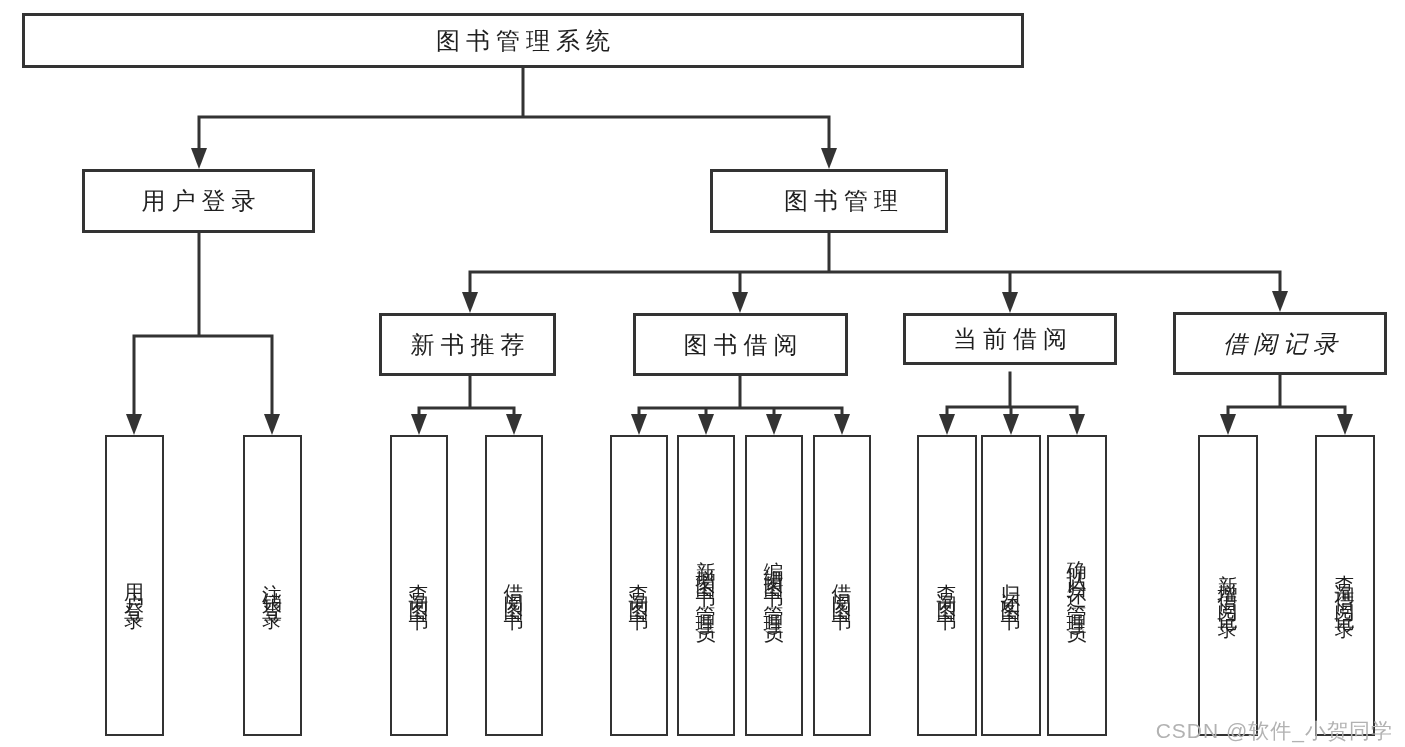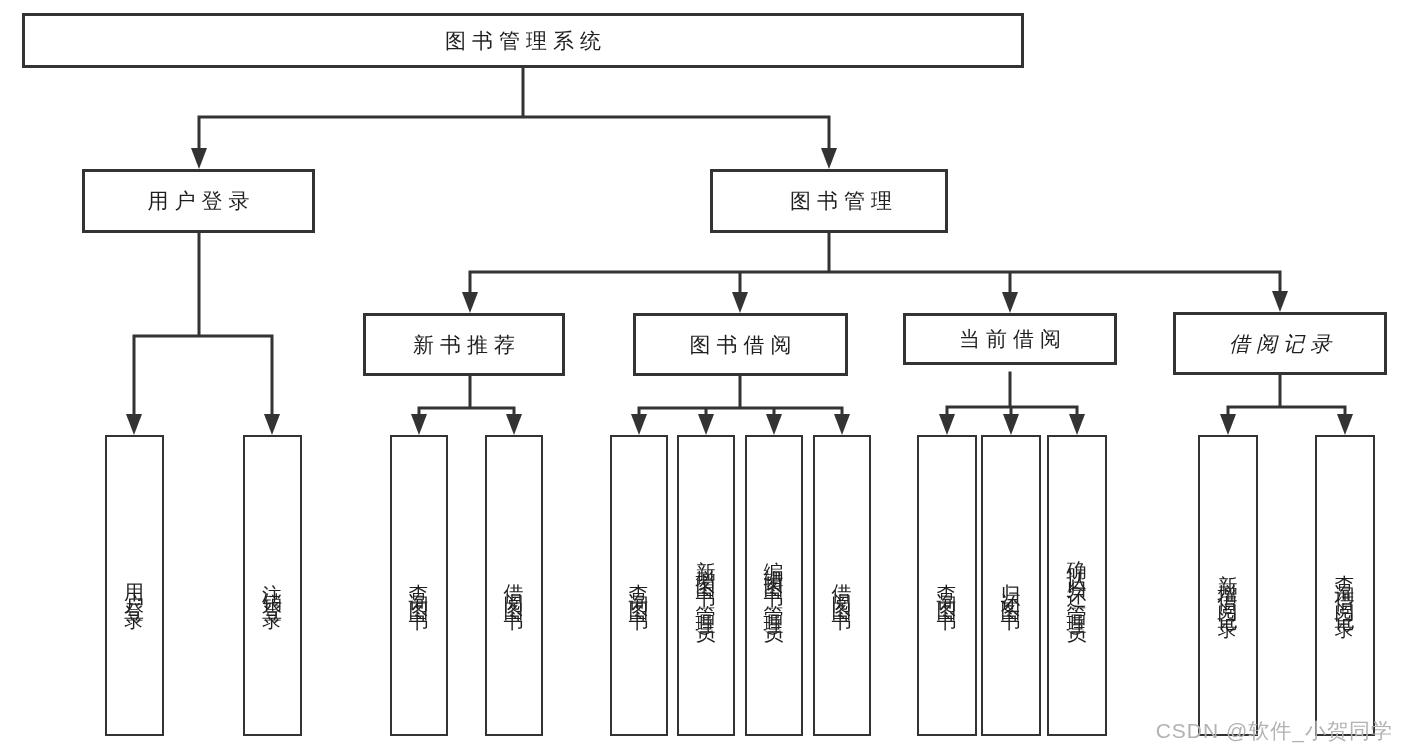--- a/index.html
+++ b/index.html
@@ -18,21 +18,21 @@
   .node {
     position: absolute;
     background: #ffffff;
     border: 3px solid var(--line, #333333);
     display: flex;
     align-items: center;
     justify-content: center;
     color: var(--text, #1f1f1f);
   }
   .node.h .label {
-    font-size: 21px;
+    font-size: 24px;
     letter-spacing: 6px;
     text-indent: 6px;
     white-space: nowrap;
   }
   .node.v { border-width: 2.5px; }
   .node.v .label {
     writing-mode: vertical-rl;
     text-orientation: mixed;
     font-size: 20px;
     letter-spacing: 9px;
@@ -94,21 +94,21 @@
     <span class="label">图书管理系统</span>
   </div>
 
   <div class="node h" style="left:82px; top:169px; width:233px; height:64px;">
     <span class="label">用户登录</span>
   </div>
   <div class="node h" style="left:710px; top:169px; width:238px; height:64px;padding-left:24px;">
     <span class="label">图书管理</span>
   </div>
 
-  <div class="node h" style="left:363px; top:313px; width:202px; height:63px;text-align:right;">
+  <div class="node h" style="left:379px; top:313px; width:177px; height:63px;text-align:right;">
     <span class="label">新书推荐</span>
   </div>
   <div class="node h" style="left:633px; top:313px; width:215px; height:63px;">
     <span class="label">图书借阅</span>
   </div>
   <div class="node h" style="left:903px; top:313px; width:214px; height:52px;">
     <span class="label">当前借阅</span>
   </div>
   <div class="node h" style="left:1173px; top:312px; width:214px; height:63px;font-style:italic;">
     <span class="label">借阅记录</span>

